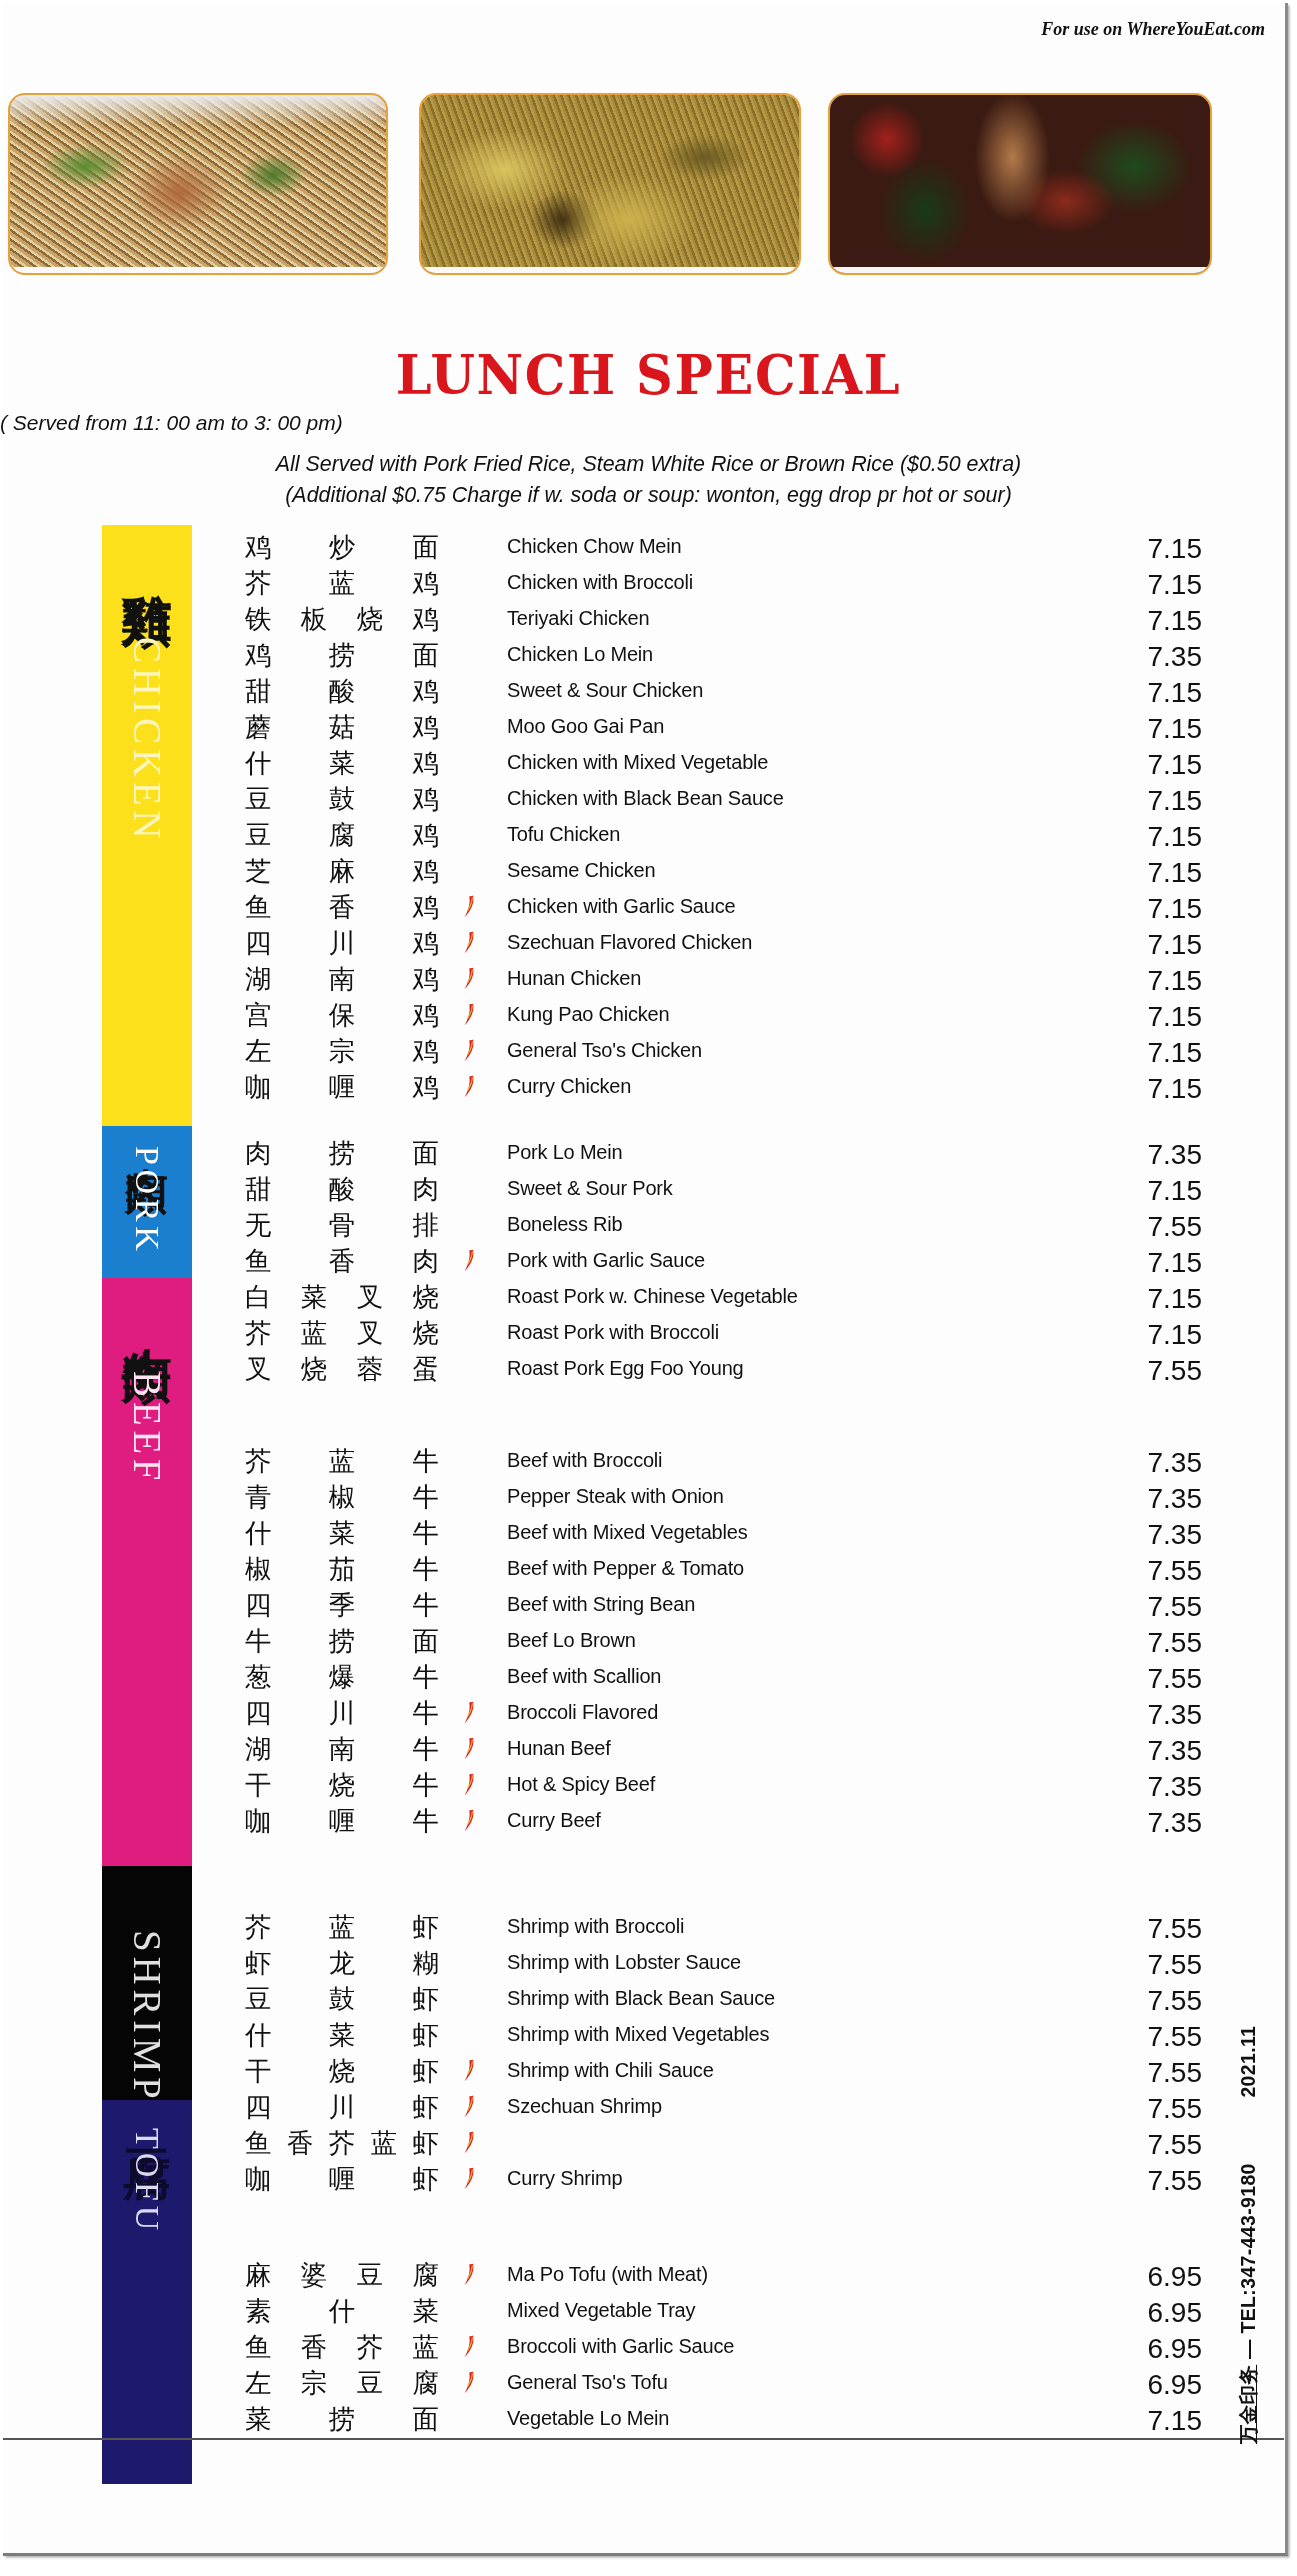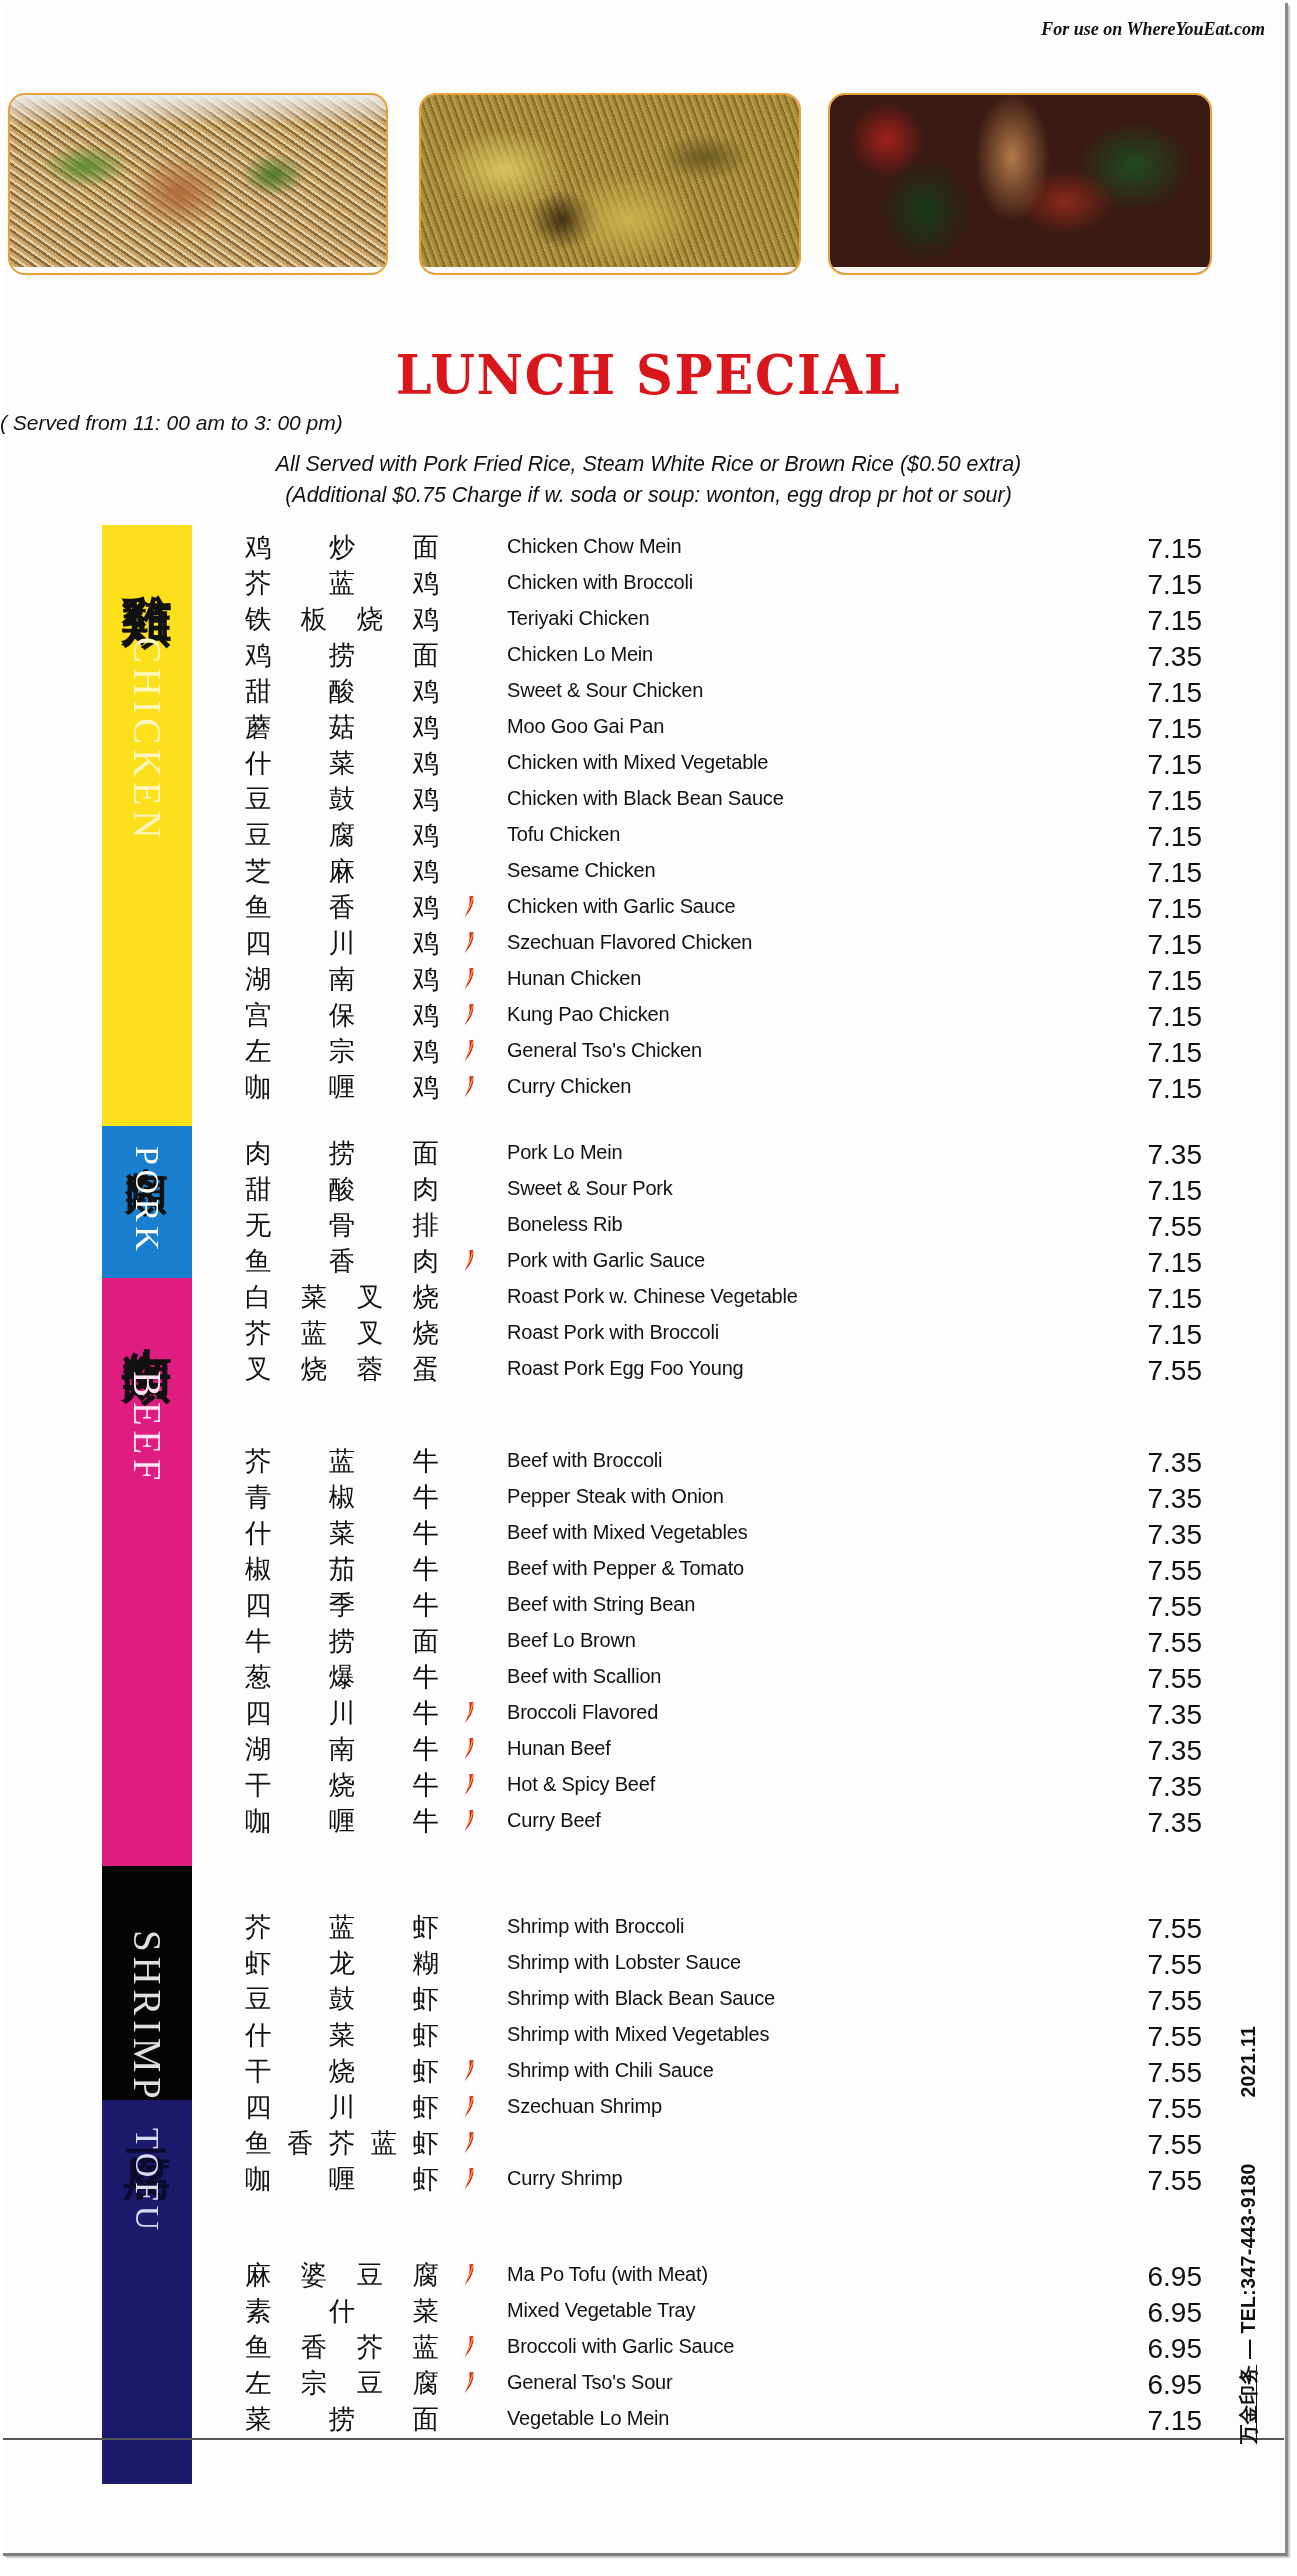--- a/index.html
+++ b/index.html
@@ -696,21 +696,21 @@
       <div class="cn-name">
         <span>左</span>
         <span>宗</span>
         <span>豆</span>
         <span>腐</span>
       </div>
       <span class="spicy"><svg viewBox="0 0 16 30" width="12.4" height="23">
           <path d="M13 1 C15 9 11 20 2 29 C7 20 10 10 8 2 Z" fill="#d8201a"></path>
           <path d="M12 3 C12 8 10 14 6 20" stroke="#f7b43a" stroke-width="1.5" fill="none"></path>
         </svg></span>
-      <div class="en-name">General Tso's Sour</div>
+      <div class="en-name">General Tso's Tofu</div>
       <div class="price">6.95</div>
     </div>
     <div class="row">
       <div class="cn-name">
         <span>菜</span>
         <span>捞</span>
         <span>面</span>
       </div>
       <div class="en-name">Vegetable Lo Mein</div>
       <div class="price">7.15</div>

